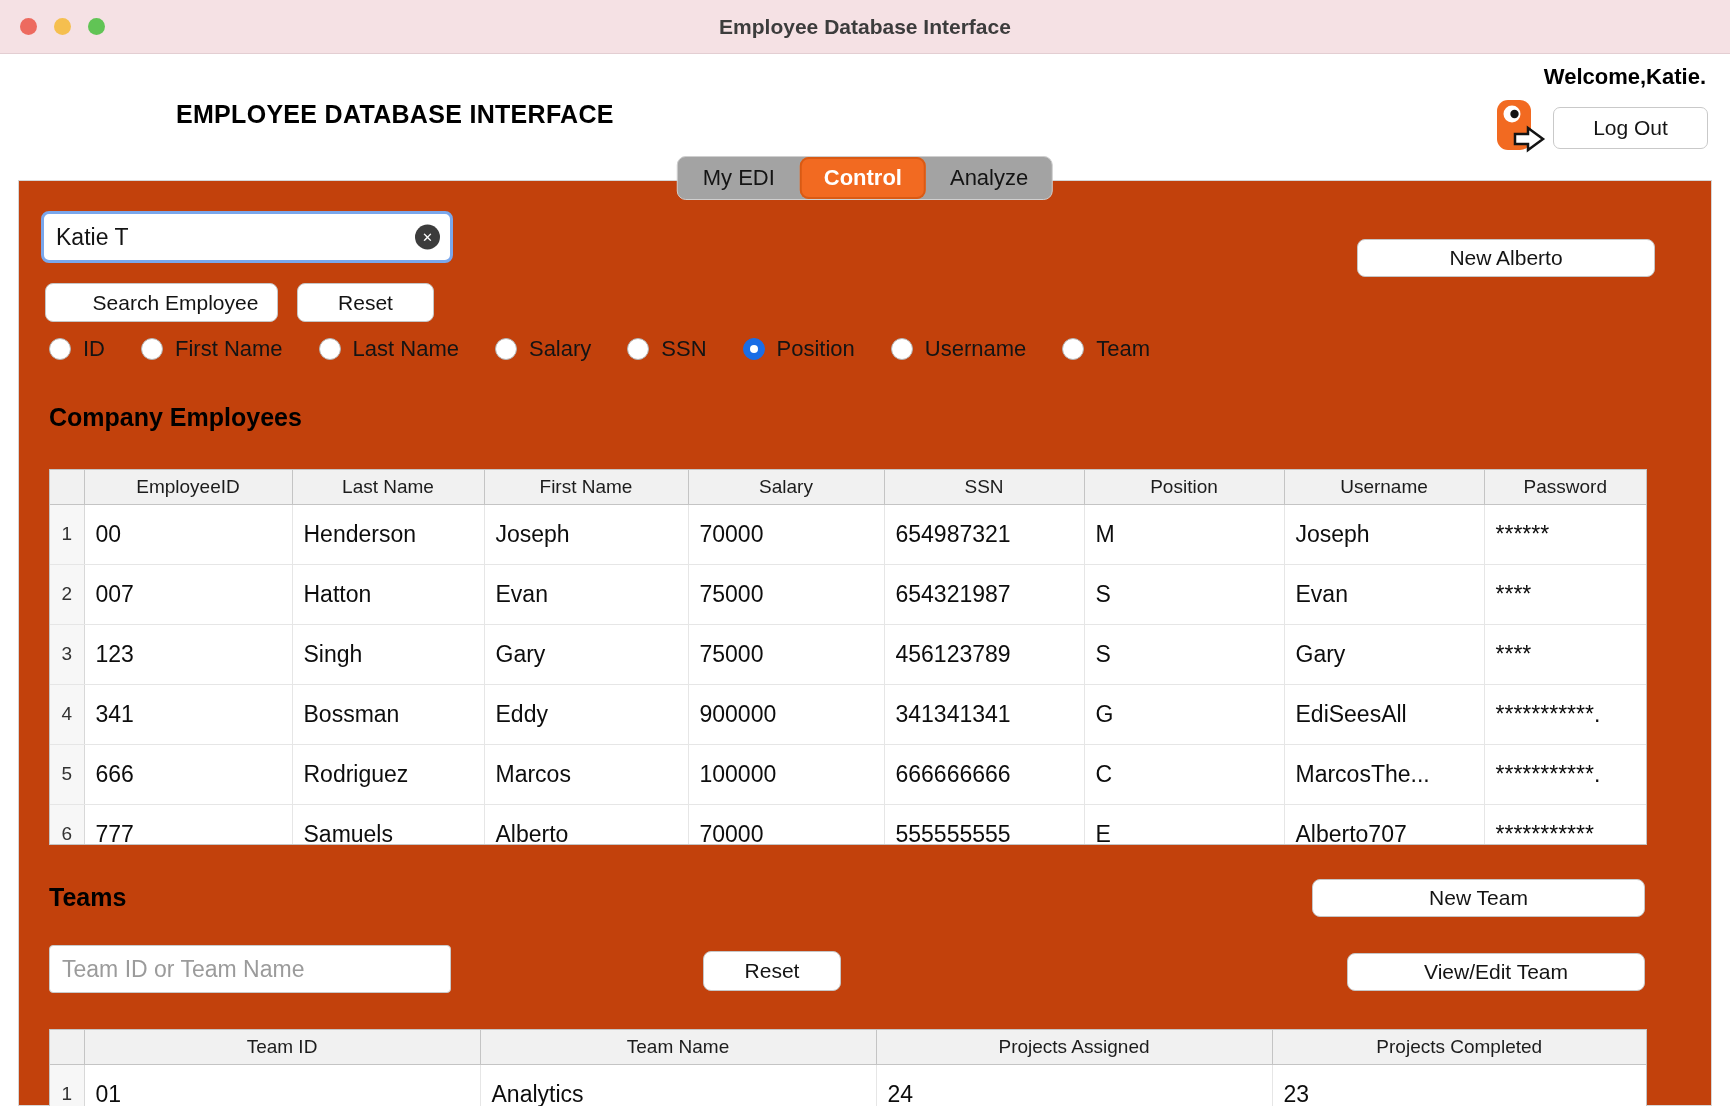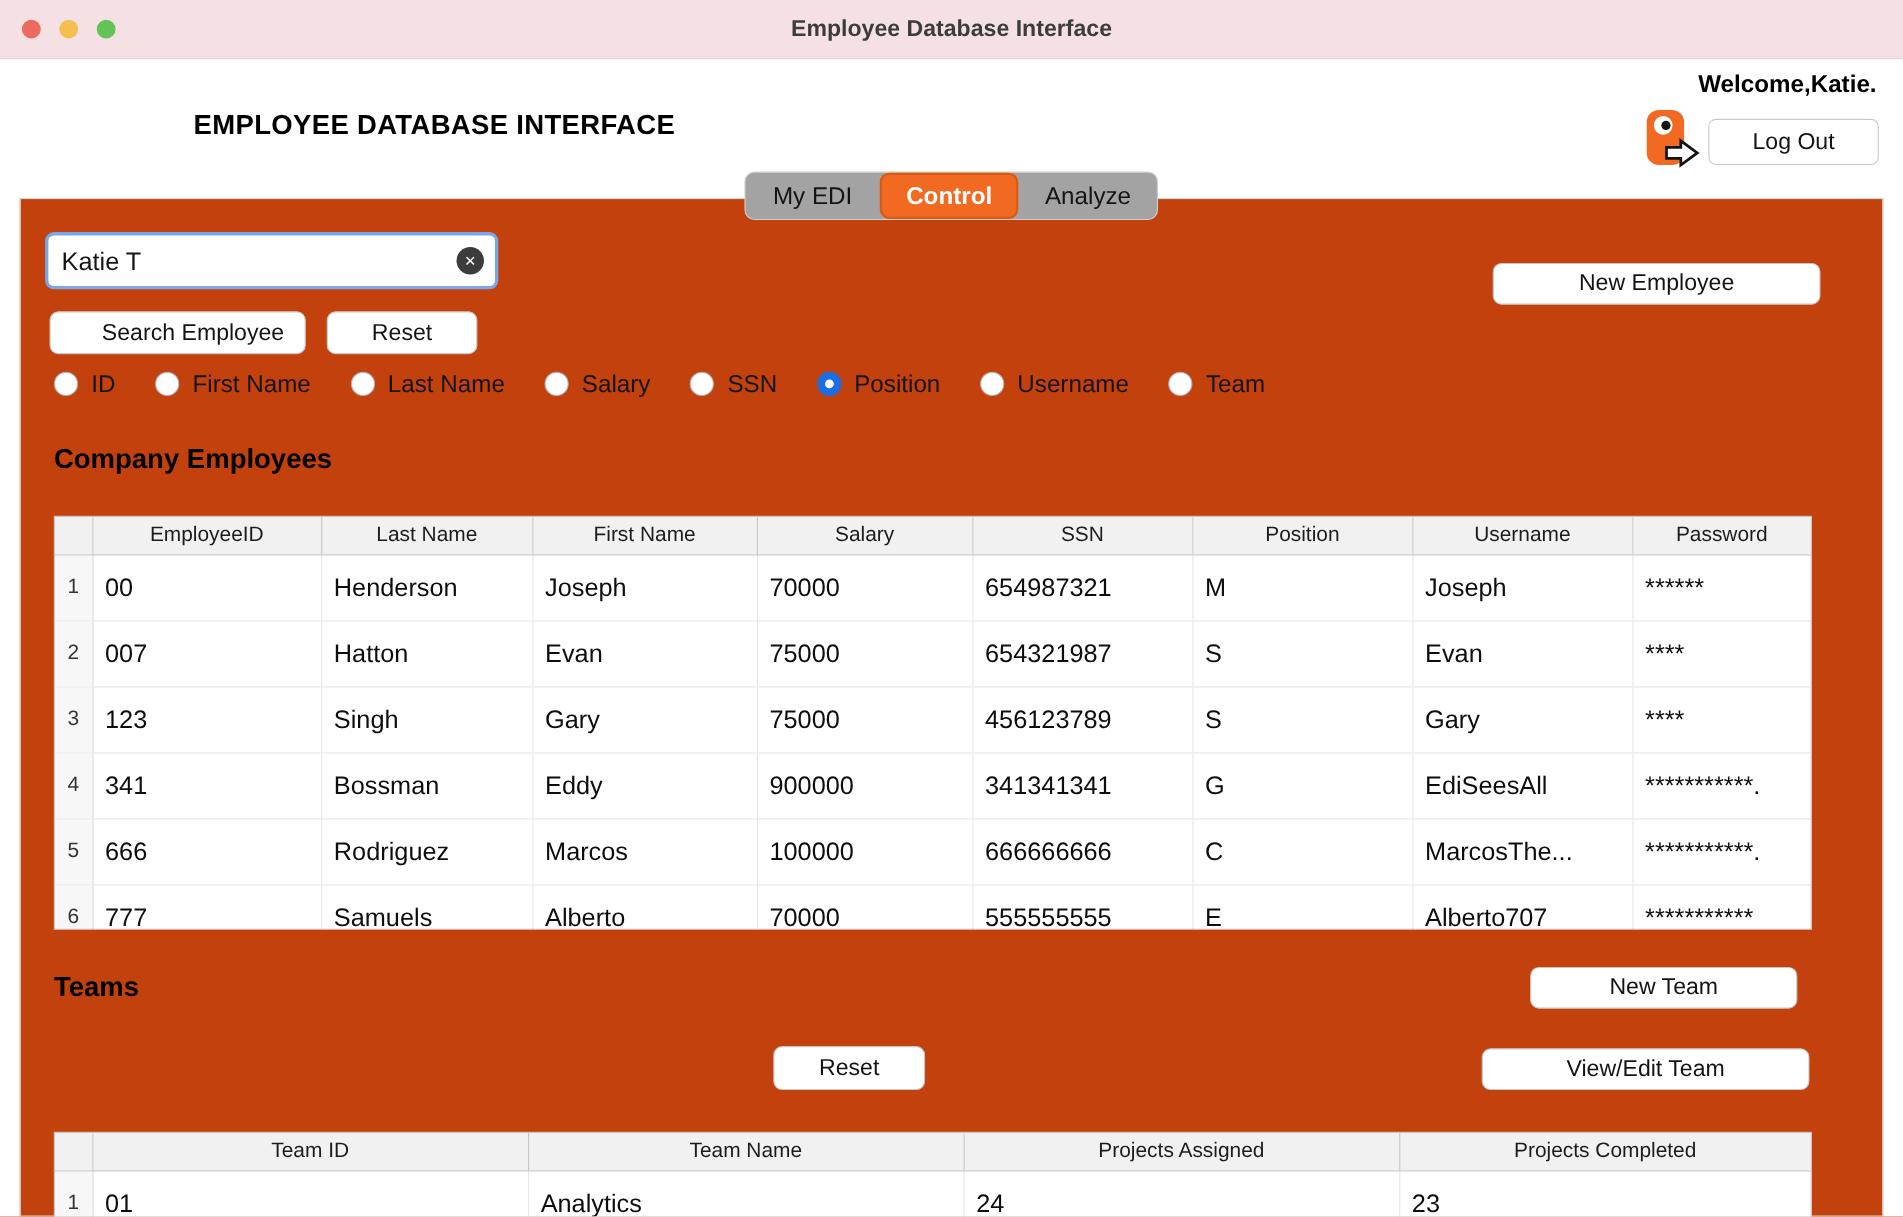--- a/index.html
+++ b/index.html
@@ -102,21 +102,21 @@
   tbody td {
     height:60px; font-size:23px; color:#0d0d0d; background:#fff;
     border-right:1px solid #e6e6e6; border-bottom:1px solid #e6e6e6; padding-left:11px;
   }
   tbody td:last-child { border-right:none; }
   tbody td.gutter {
     background:#f7f7f7; text-align:center; padding-left:0; font-size:19px; color:#333;
     border-right:1px solid #d8d8d8;
   }
 
-  .new-team      { right:77px; top:698px; width:243px; height:38px; }
+  .new-team      { right:66px; top:698px; width:333px; height:38px; }
   .team-input {
     position:absolute; left:30px; top:764px; width:402px; height:48px;
     border:1px solid #c9c9c9; border-radius:4px; font-size:23px; padding:0 12px;
     font-family:inherit; color:#141414; outline:none; background:#fff;
   }
   .team-input::placeholder { color:#9b9b9b; }
   .search-team   { left:462px; top:770px; width:196px; height:40px; }
   .reset-team    { left:684px; top:770px; width:138px; height:40px; }
   .viewedit-team { right:66px; top:772px; width:298px; height:38px; }
 </style>
@@ -157,21 +157,21 @@
 <div class="panel" data-interactable="false">
 
   <div class="search-input-wrap" data-interactable="false">
     <input class="search-input" type="text" data-interactable="true" value="Katie T" style="">
     <span class="clear-icon" data-interactable="true">✕</span>
   </div>
 
   <button class="btn search-emp" data-interactable="true">Search Employee</button>
   <button class="btn reset-emp" data-interactable="true">Reset</button>
 
-  <button class="btn new-emp" data-interactable="true">New Employee</button>
+  <button class="btn new-emp" data-interactable="true">New Alberto</button>
 
   <div class="radio-row" data-interactable="false">
       <span class="radio-item" data-interactable="true">
         <span class="radio-circle" data-interactable="false"></span>
         <span class="radio-label" data-interactable="false">ID</span>
       </span>
       <span class="radio-item" data-interactable="true">
         <span class="radio-circle" data-interactable="false"></span>
         <span class="radio-label" data-interactable="false">First Name</span>
       </span>
@@ -295,20 +295,21 @@
             <td data-interactable="false">Alberto707</td>
             <td data-interactable="false">***********</td>
           </tr>
         </tbody>
       </table>
     </div>
 
   <div class="section-heading teams-heading" data-interactable="false">Teams</div>
   <button class="btn new-team" data-interactable="true">New Team</button>
 
+  <input class="team-input" type="text" data-interactable="true" placeholder="Team ID or Team Name" style="">
   <button class="btn reset-team" data-interactable="true">Reset</button>
   <button class="btn viewedit-team" data-interactable="true">View/Edit Team</button>
 
   <div class="table-wrap teams-table" data-interactable="false">
       <table>
         <colgroup>
           <col style="width: 34px;">
           <col style="width: 396px;">
           <col style="width: 396px;">
           <col style="width: 396px;">

